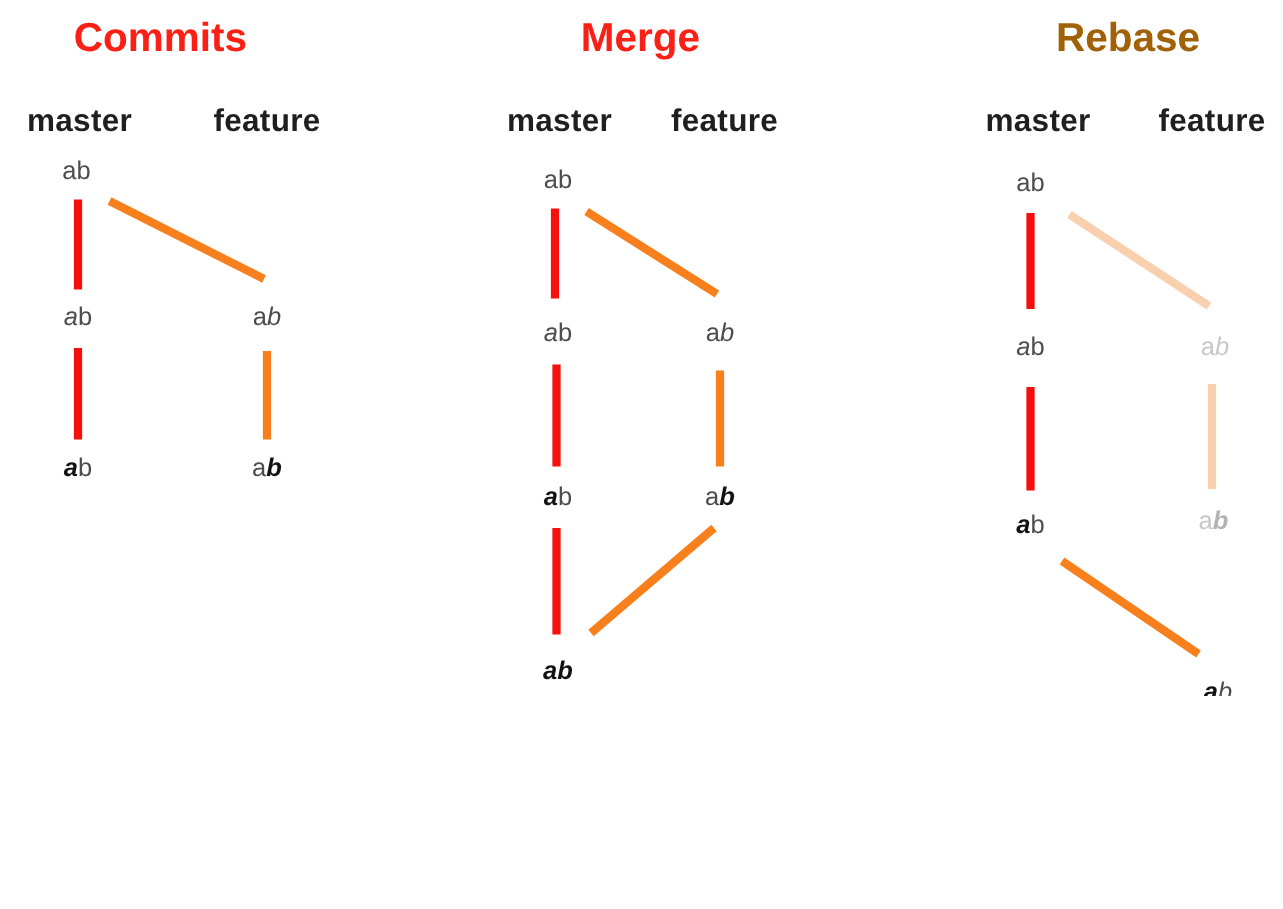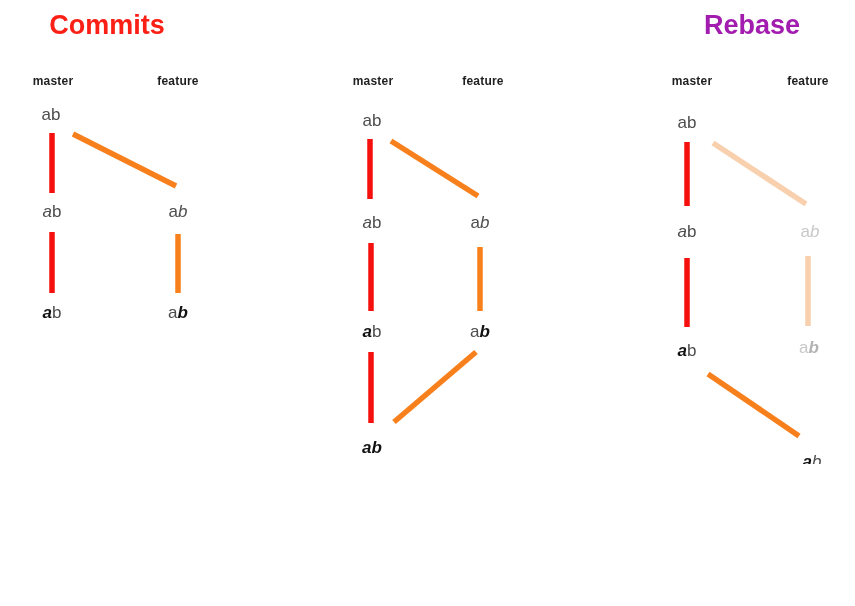--- a/index.html
+++ b/index.html
@@ -8,21 +8,21 @@
     font-family:"Liberation Sans",sans-serif;overflow:hidden;
   }
   .edges-layer{position:absolute;left:0;top:0;width:855px;height:606px;}
   .panel-title{
     position:absolute;top:10px;margin:0;transform:translateX(-50%);
     font-size:27px;font-weight:bold;line-height:30px;
     font-family:"Liberation Sans",sans-serif;
   }
   .branch-label{
     position:absolute;top:72px;transform:translateX(-50%);
-    font-size:12px;font-weight:bold;color:#1f1f1f;line-height:18px;
+    font-size:21px;font-weight:bold;color:#1f1f1f;line-height:18px;
     letter-spacing:0.2px;
   }
   .node{
     position:absolute;transform:translate(-50%,-50%);
     font-size:17px;line-height:1;white-space:nowrap;
   }
   .st-plain{color:#4d4d4d;}
   .st-italic{color:#4d4d4d;font-style:italic;}
   .st-bold{color:#121212;font-weight:bold;font-style:italic;}
   .st-faded{color:#c8c8c8;}
@@ -46,21 +46,22 @@
       <line x1="476" y1="352" x2="394" y2="422" stroke="#f8801c" stroke-width="5.5"></line>
       <line x1="687" y1="142" x2="687" y2="206" stroke="#f5100d" stroke-width="5.5"></line>
       <line x1="713" y1="143" x2="806" y2="204" stroke="#f8d0ae" stroke-width="5.5"></line>
       <line x1="687" y1="258" x2="687" y2="327" stroke="#f5100d" stroke-width="5.5"></line>
       <line x1="808" y1="256" x2="808" y2="326" stroke="#f8d0ae" stroke-width="5.5"></line>
       <line x1="708" y1="374" x2="799" y2="436" stroke="#f8801c" stroke-width="5.5"></line>
       <line x1="812" y1="483" x2="812" y2="553" stroke="#f8801c" stroke-width="5.5"></line>
     </svg>
 
   <h2 class="panel-title" style="left: 107px; color: rgb(251, 32, 22);">Commits</h2>
-  <h2 class="panel-title" style="left: 752px; color: #a21caf;">Rebase</h2>
+  <h2 class="panel-title" style="left: 427px; color: rgb(251, 32, 22);">Merge</h2>
+  <h2 class="panel-title" style="left: 752px; color: #a16207;">Rebase</h2>
 
   <div class="branch-label" style="left:53px">master</div>
   <div class="branch-label" style="left:178px">feature</div>
   <div class="branch-label" style="left:373px">master</div>
   <div class="branch-label" style="left:483px">feature</div>
   <div class="branch-label" style="left:692px">master</div>
   <div class="branch-label" style="left:808px">feature</div>
 
   <div id="nodes-layer">
       <div class="node" style="left: 51px; top: 114px;"><span class="st-plain">a</span><span class="st-plain">b</span></div>

